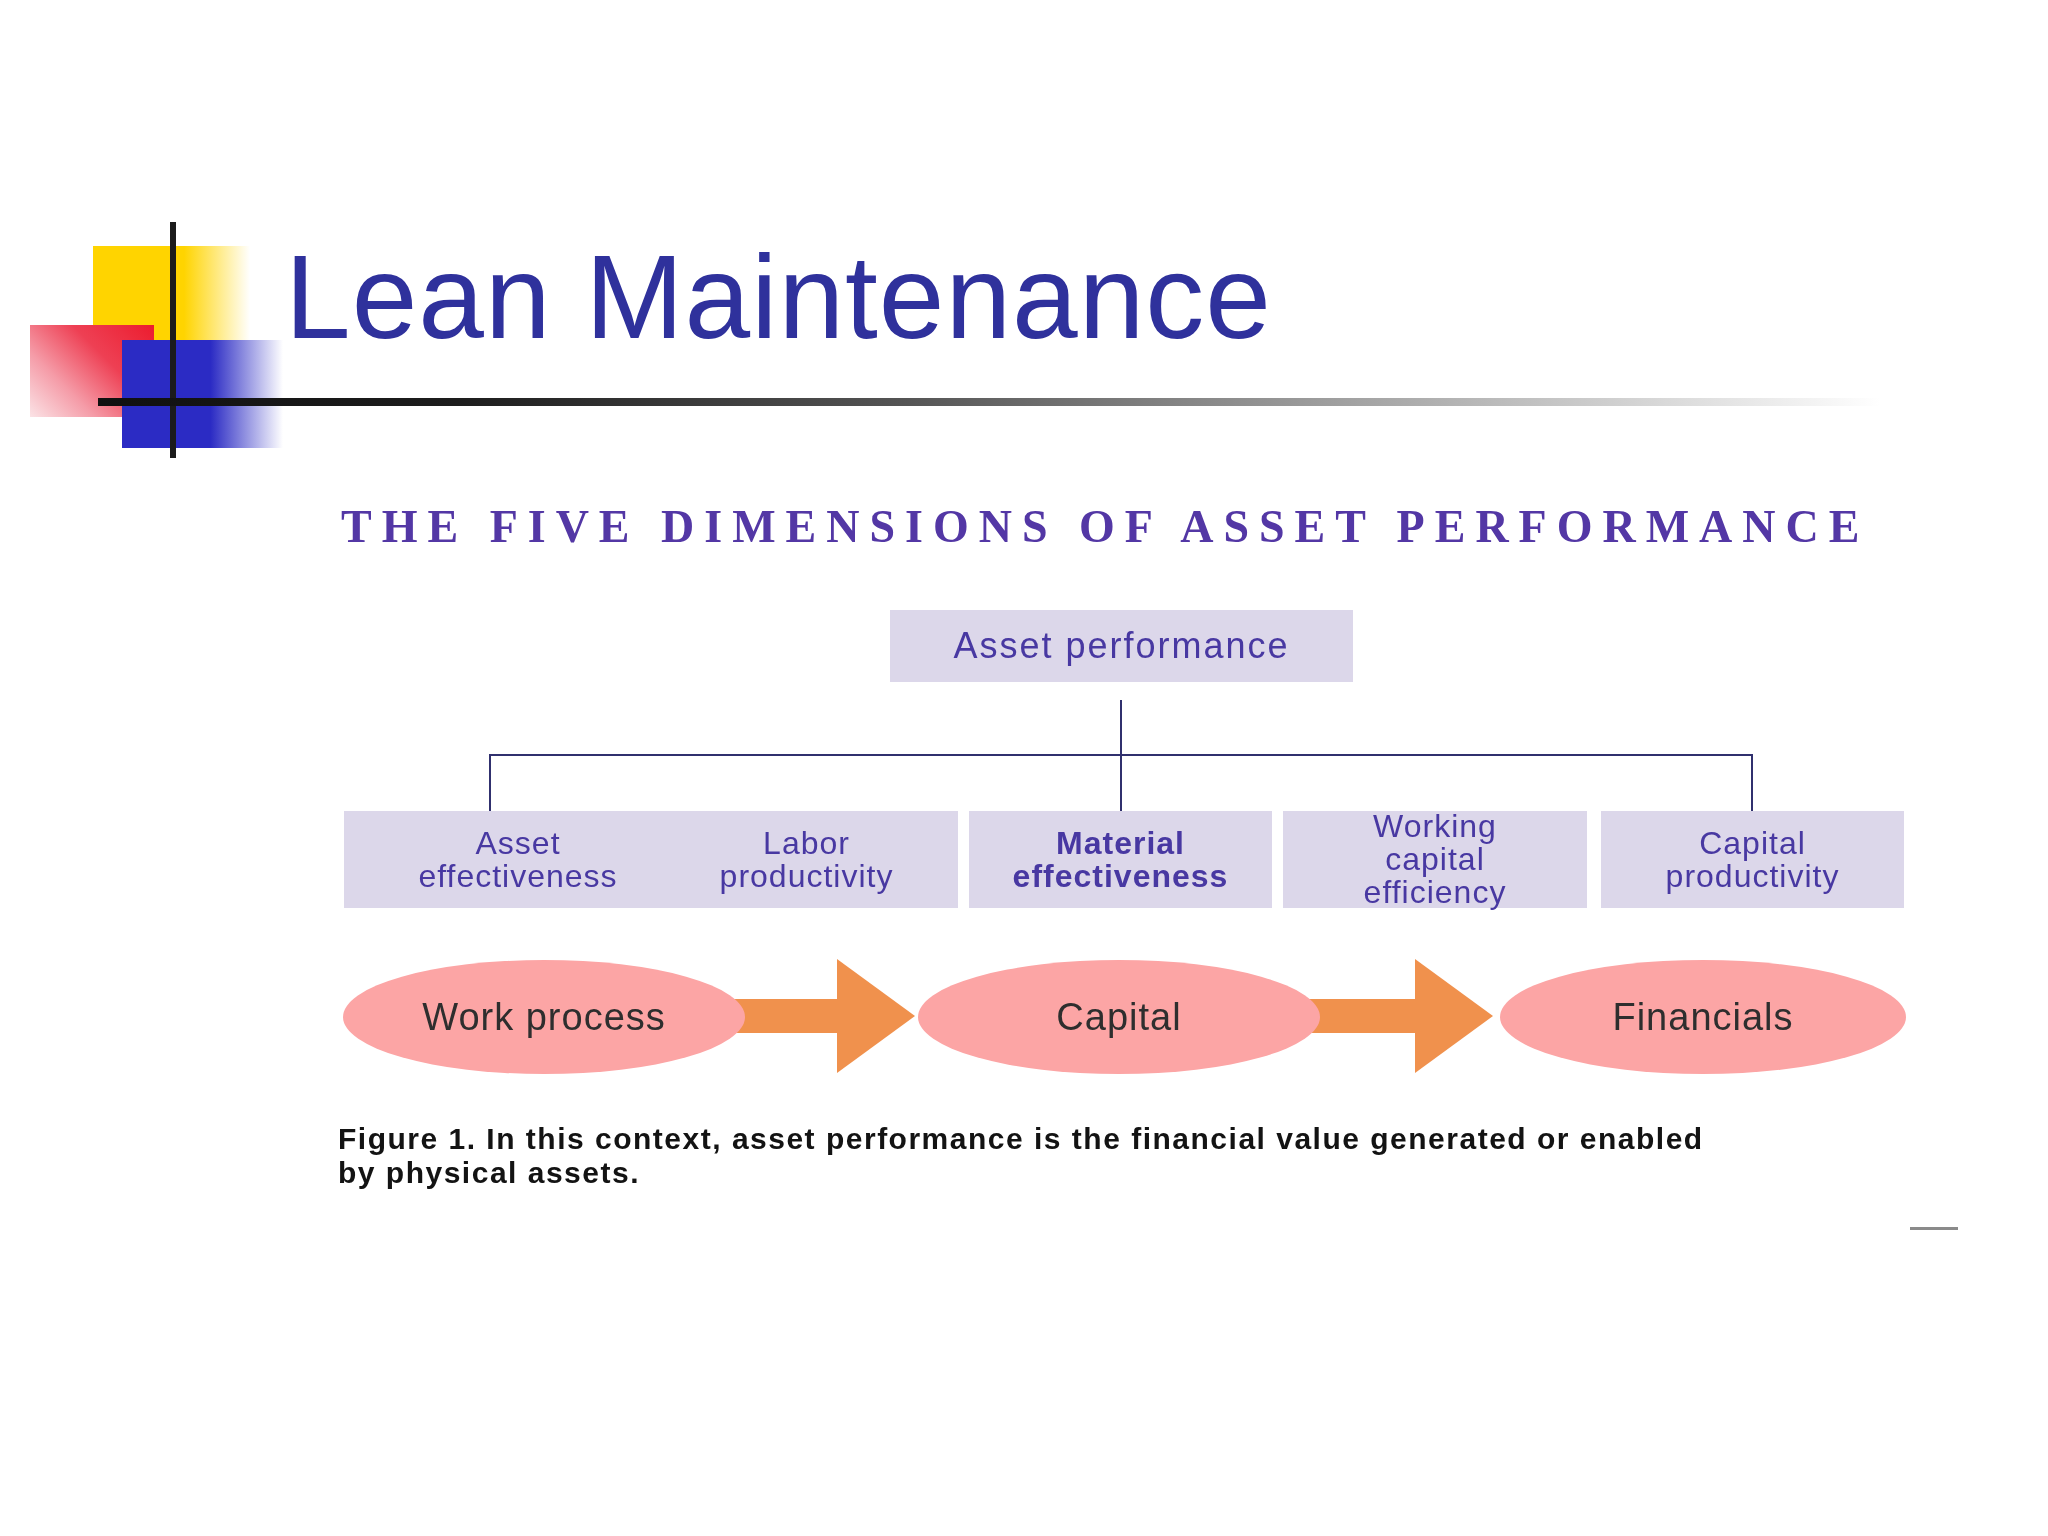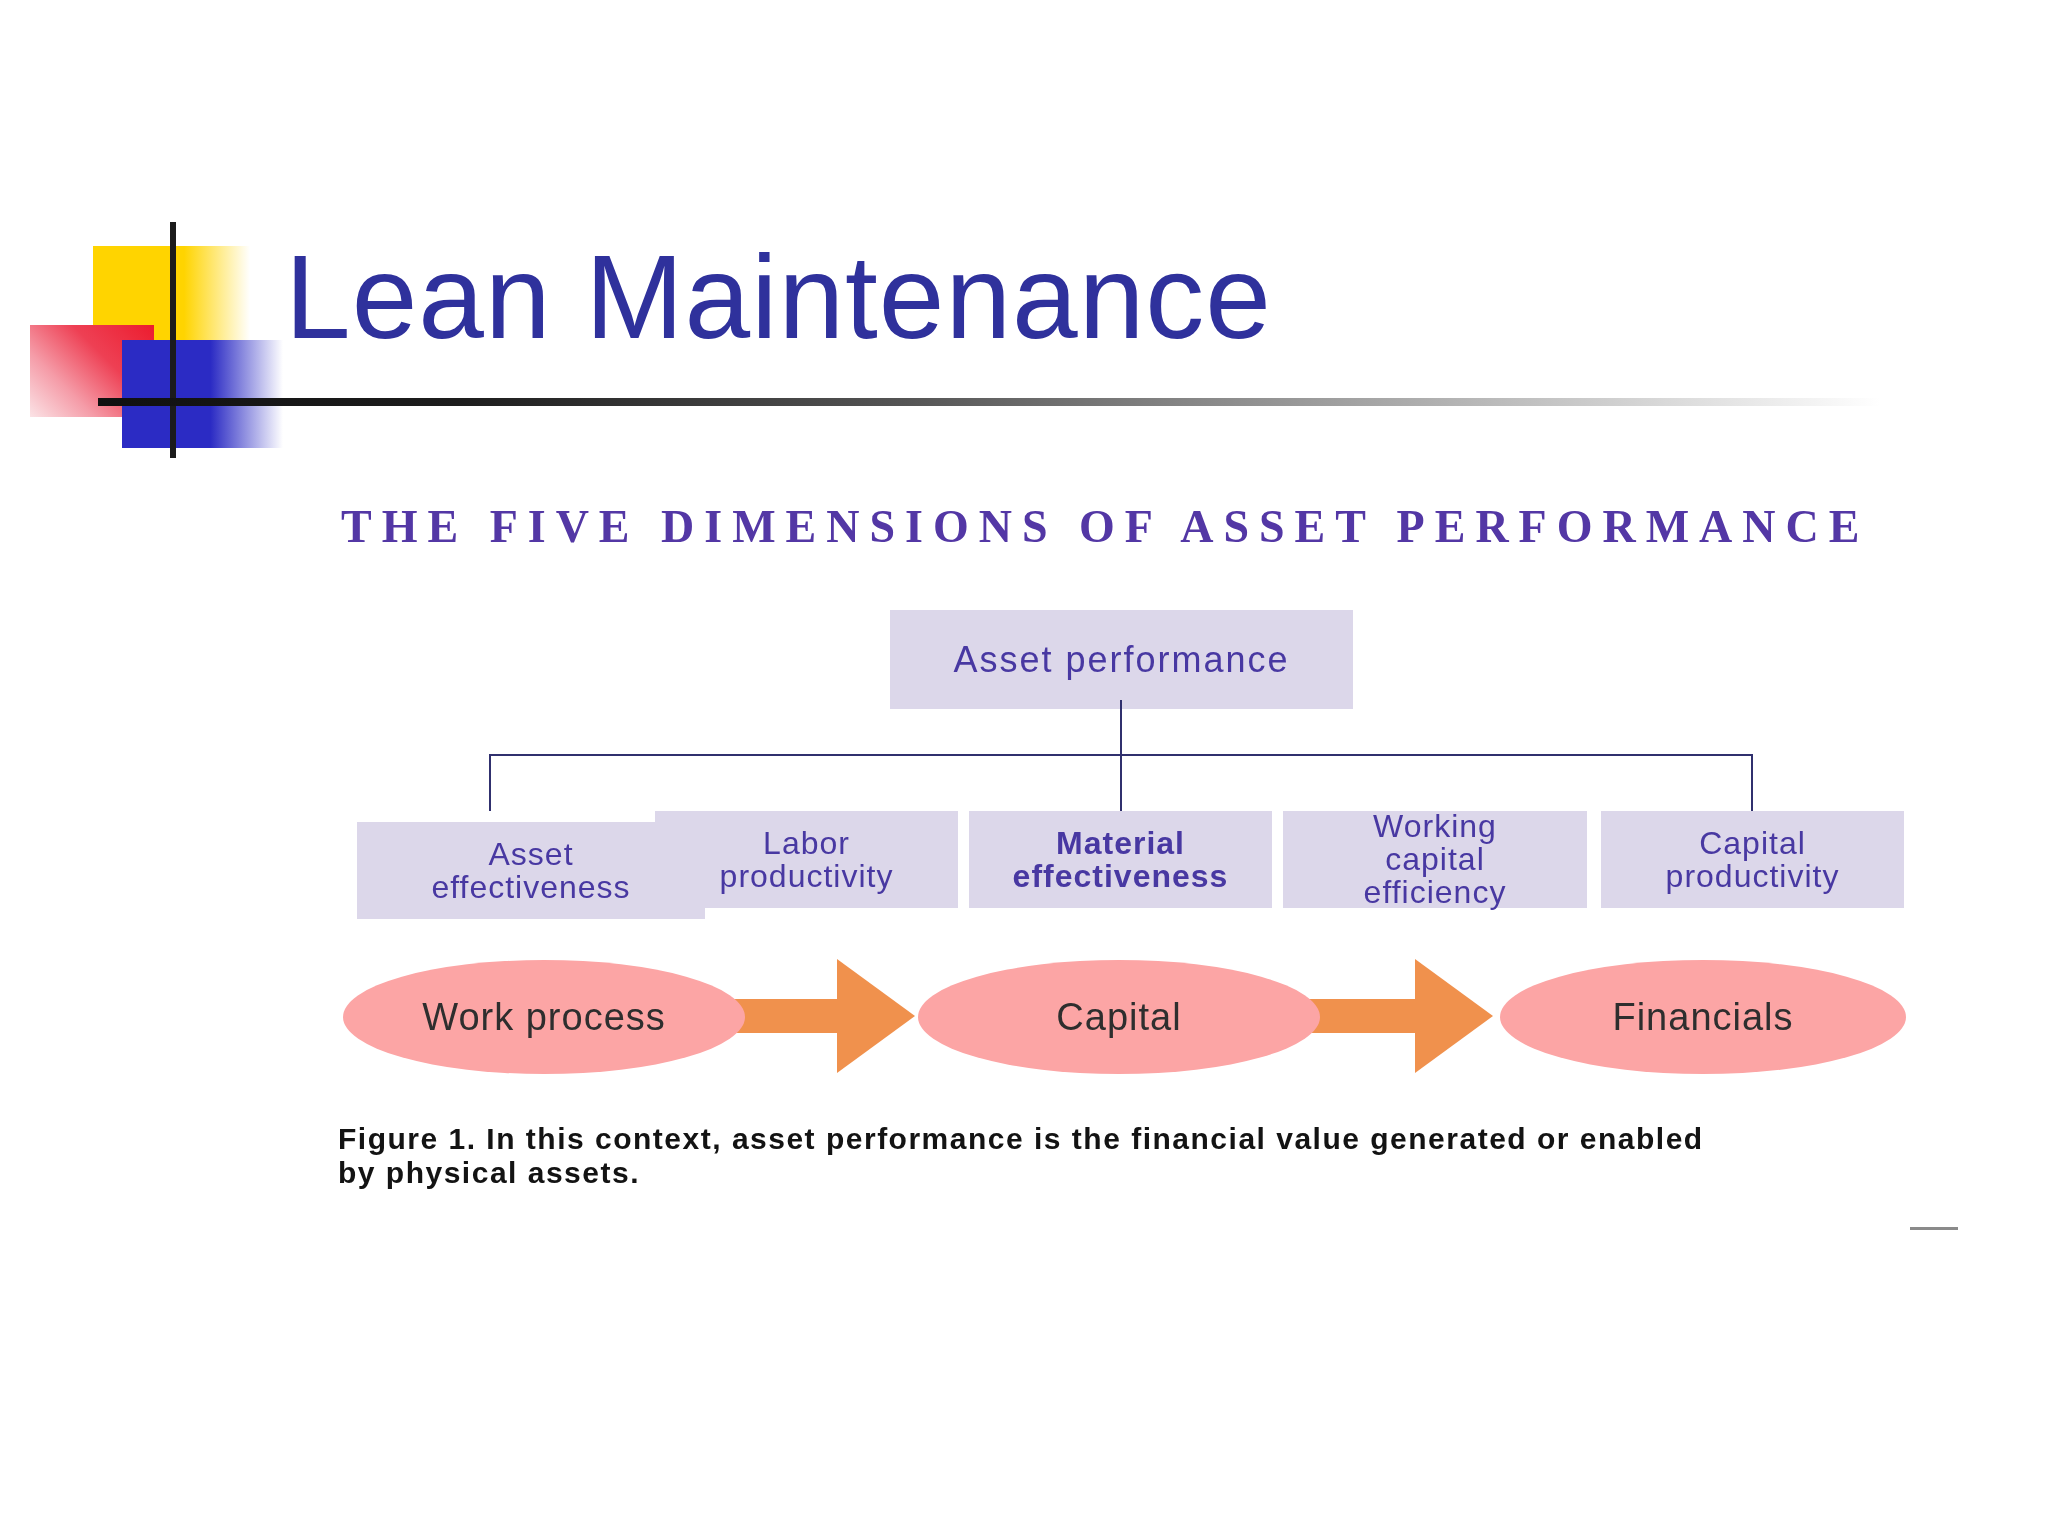--- a/index.html
+++ b/index.html
@@ -51,29 +51,29 @@
   }
   
   .node-box{
     position:absolute;
     background:#DCD7EA;
     display:flex;align-items:center;justify-content:center;
     text-align:center;
     color:#4838A2;
   }
   .root-box{
-    left:890px;top:610px;width:463px;height:99px;
+    left:890px;top:610px;width:463px;height:72px;
     font-size:36px;letter-spacing:2px;
   }
   .dim-box{
     top:811px;height:97px;
     font-size:32px;line-height:33px;letter-spacing:1px;
     white-space:pre-line;
   }
-  .dim-0{left:357px;width:348px;margin-top:11px;}
+  .dim-0{left:344px;width:348px;}
   .dim-1{left:655px;width:303px;}
   .dim-2{left:969px;width:303px;font-weight:bold;}
   .dim-3{left:1283px;width:304px;}
   .dim-4{left:1601px;width:303px;}
   
   .conn{position:absolute;background:#30306E;}
   .conn-v-center{left:1120px;top:700px;width:2px;height:111px;}
   .conn-h{left:489px;top:754px;width:1264px;height:2px;}
   .conn-v-left{left:489px;top:754px;width:2px;height:57px;}
   .conn-v-right{left:1751px;top:754px;width:2px;height:57px;}

